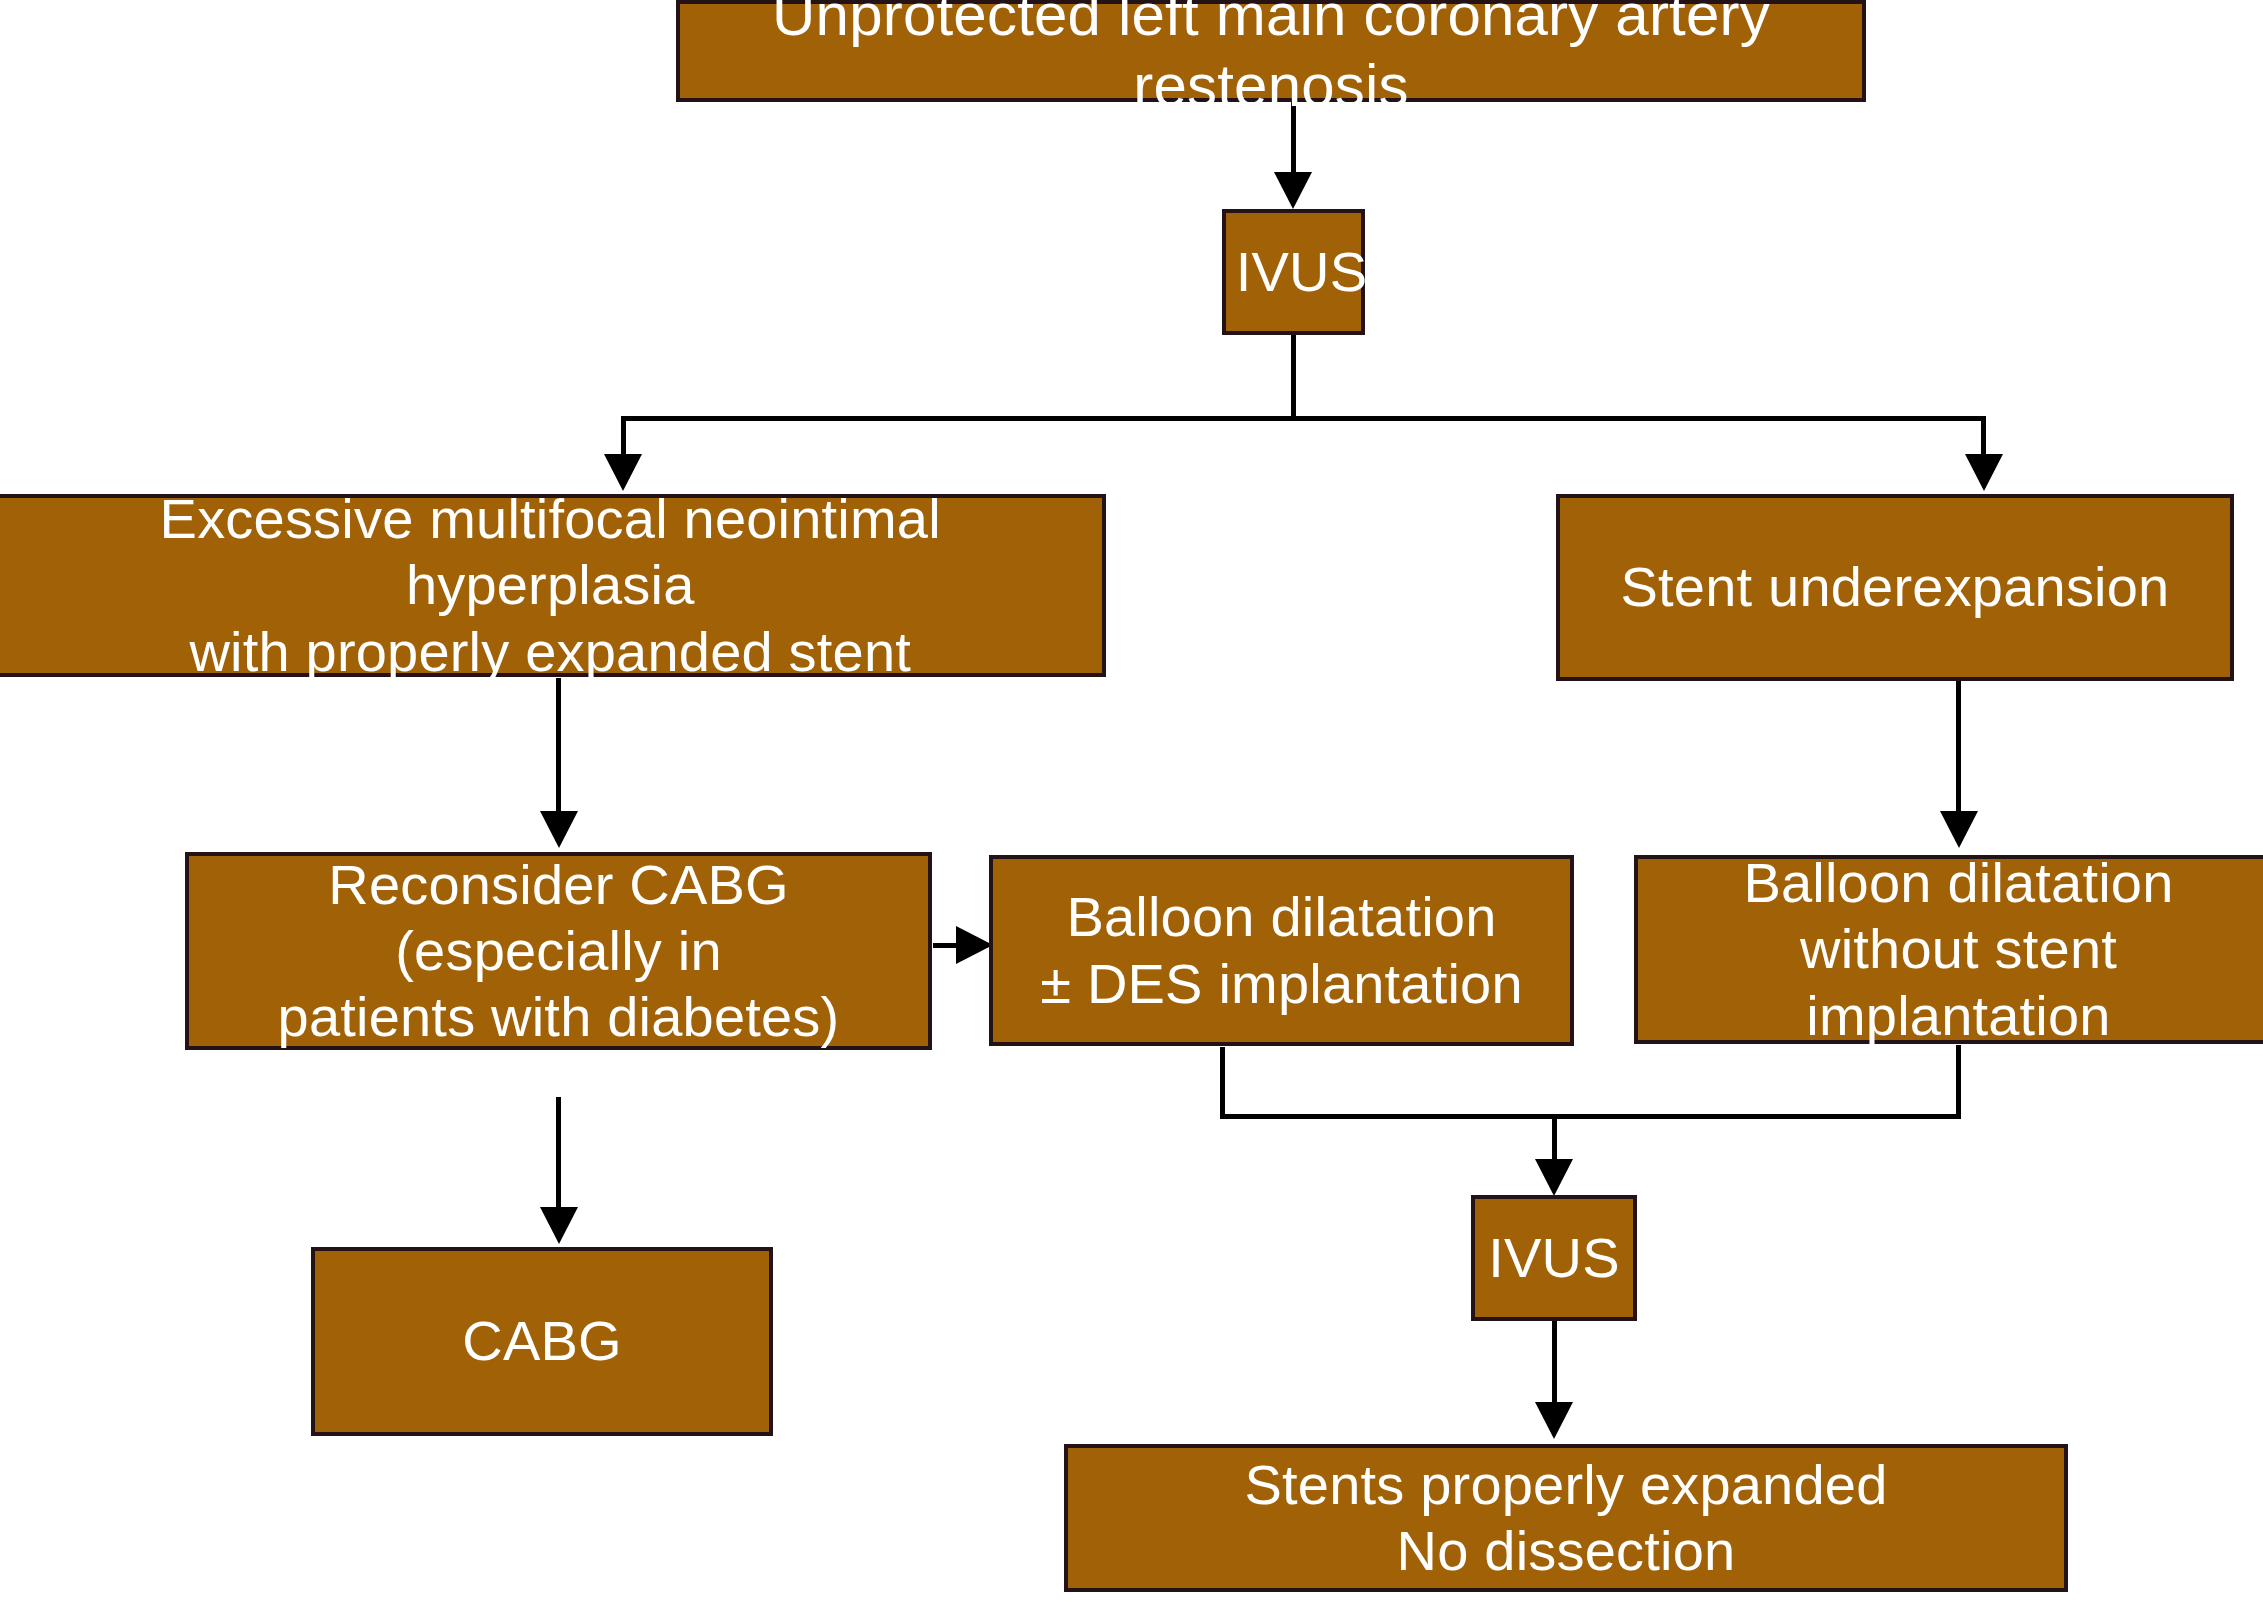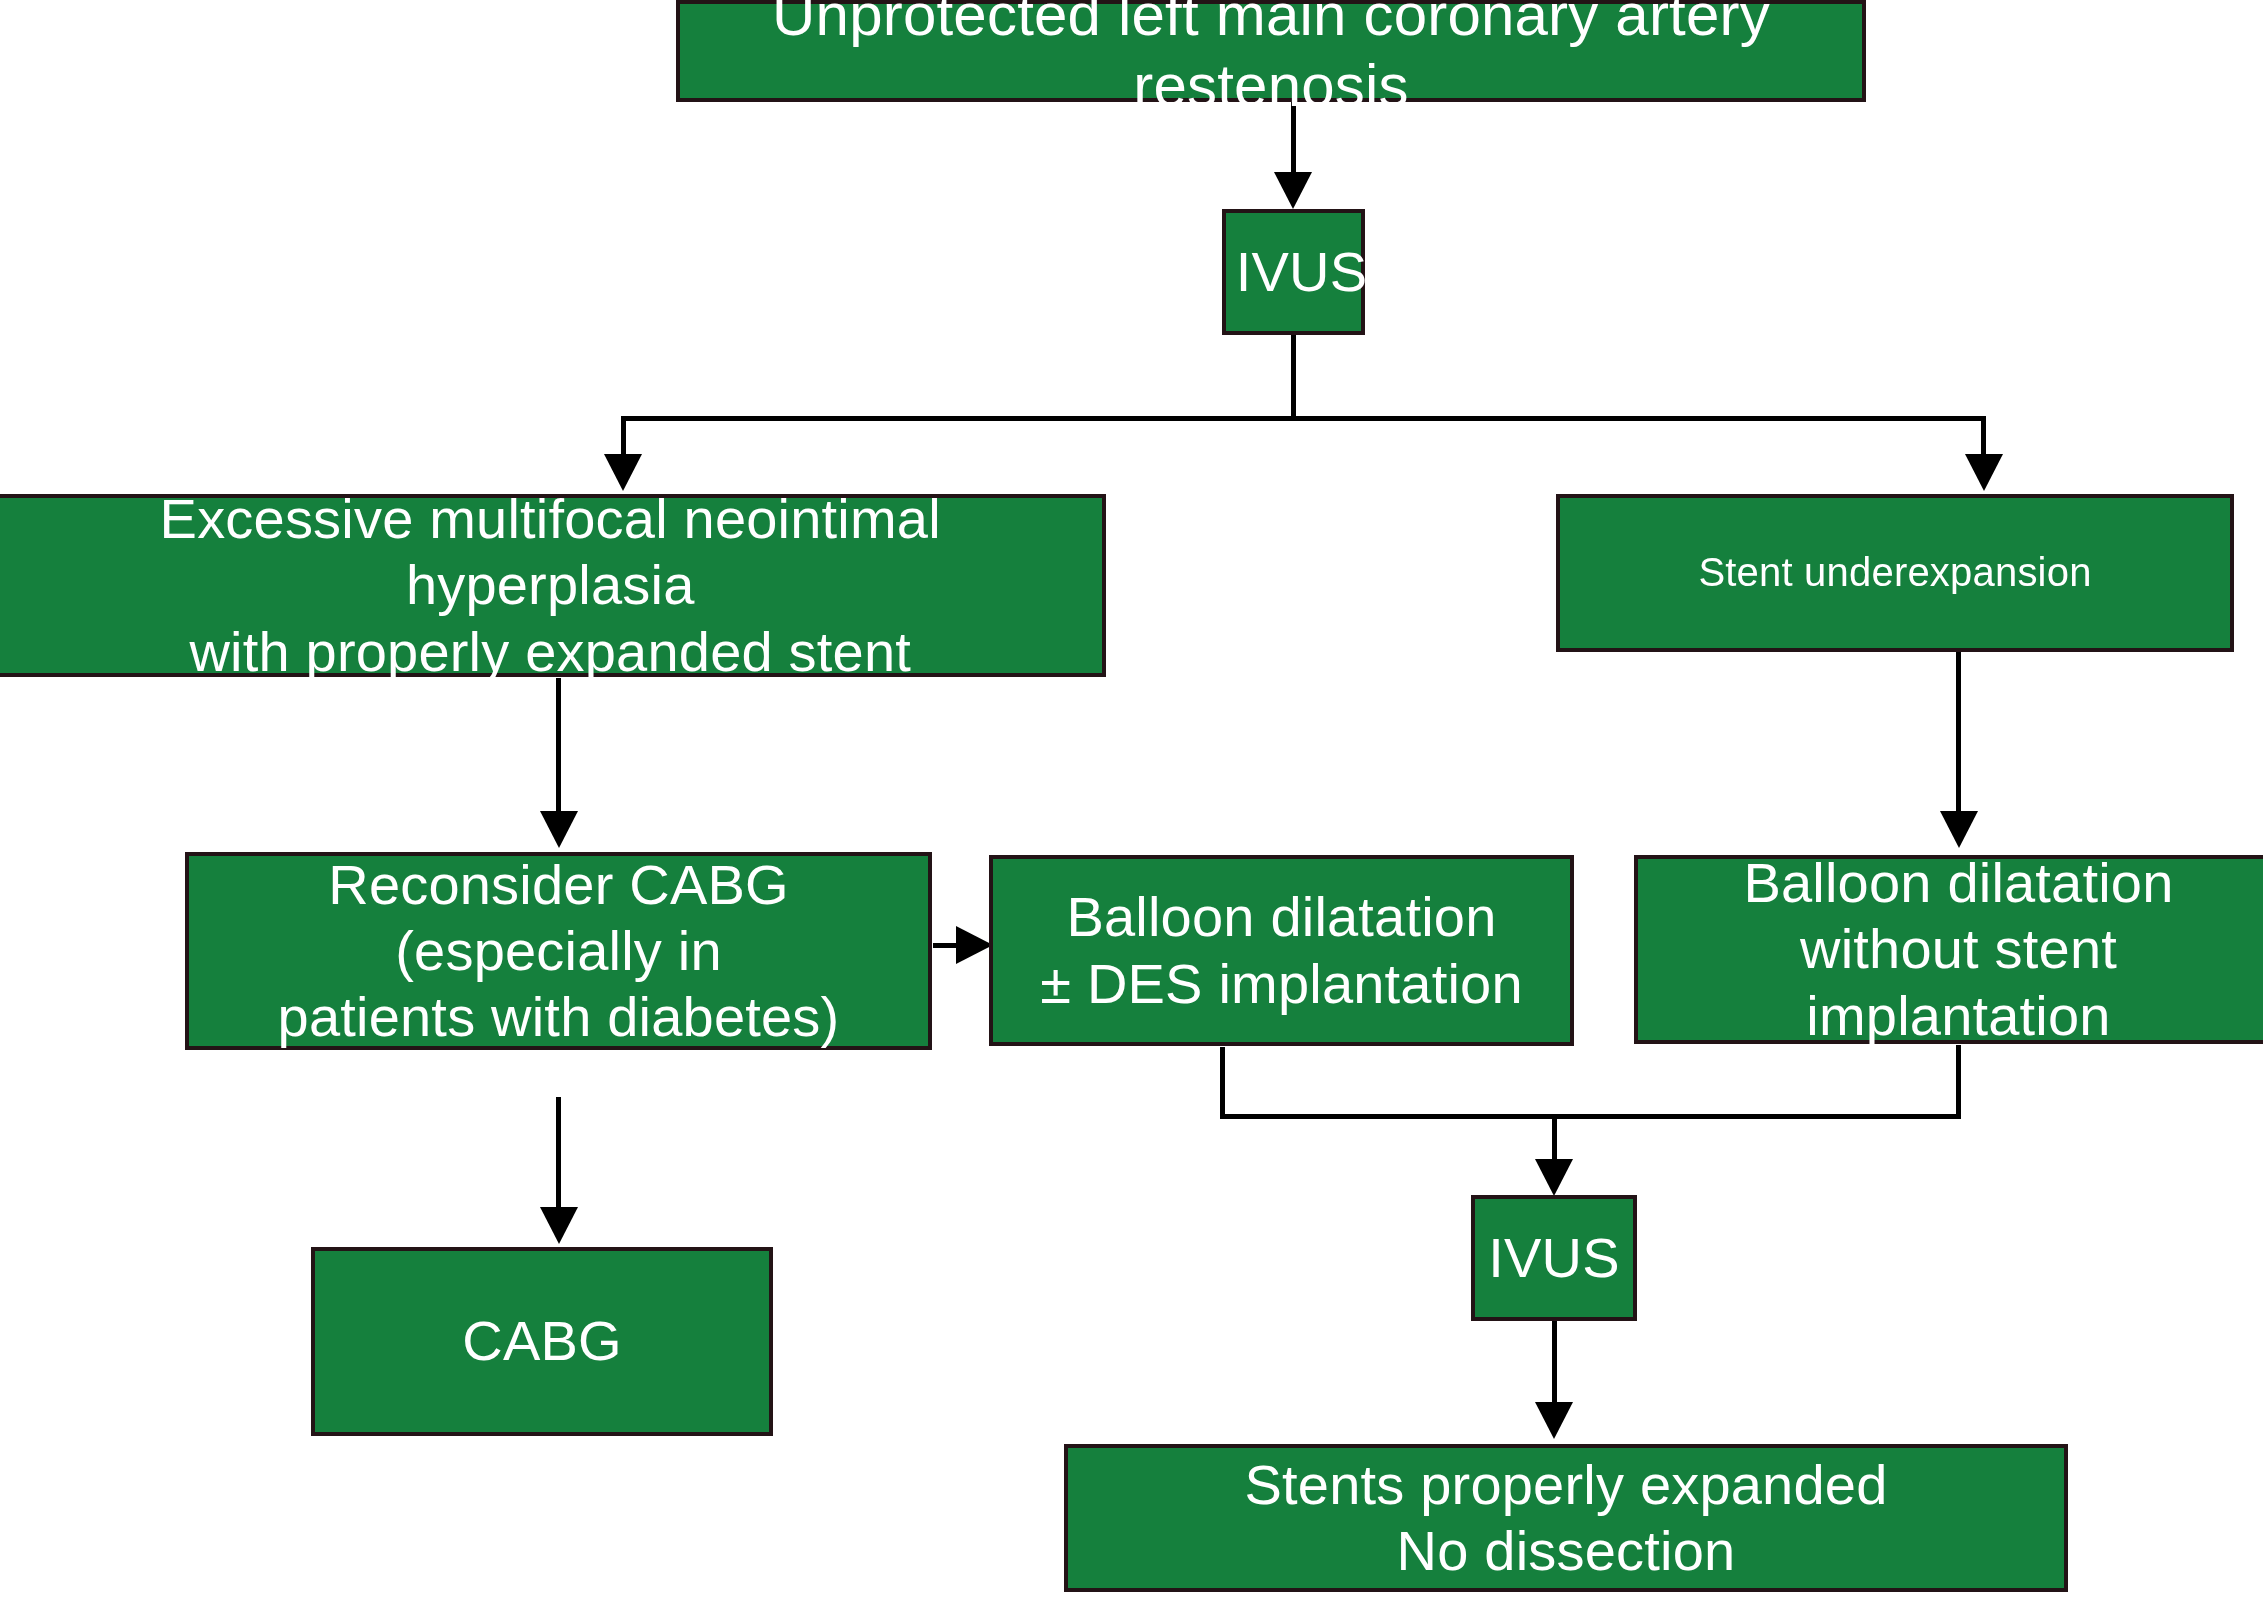--- a/index.html
+++ b/index.html
@@ -10,21 +10,21 @@
   #canvas {
     position: relative;
     width: 2263px;
     height: 1621px;
     background: #ffffff;
     overflow: hidden;
     font-family: "Liberation Sans", sans-serif;
   }
   .node {
     position: absolute;
-    background: #15803d;
+    background: #a16207;
     border: 4.8px solid #231316;
     box-sizing: border-box;
     color: #ffffff;
     display: flex;
     align-items: center;
     justify-content: center;
     text-align: center;
     line-height: 1.18;
     font-weight: 400;
     letter-spacing: 0.2px;
@@ -34,21 +34,21 @@
     display: block;
     width: 100%;
     padding: 0 9.7px;
     box-sizing: border-box;
     white-space: pre-line;
   }
   
   #n-root        { left: 676px;  top: 0px;    width: 1190px; height: 102px; font-size: 60px; }
   #n-ivus1       { left: 1222px; top: 209px;  width: 143px;  height: 126px; font-size: 56px; }
   #n-hyper       { left: -5.8px;   top: 494px;  width: 1112px; height: 183px; font-size: 56px; }
-  #n-underexp    { left: 1556px; top: 494px;  width: 678px;  height: 158px; font-size: 40px; }
+  #n-underexp    { left: 1556px; top: 494px;  width: 678px;  height: 187px; font-size: 56px; }
   #n-recabg      { left: 185px;  top: 852px;  width: 747px;  height: 198px; font-size: 56px; }
   #n-balloondes  { left: 989px; top: 855px;  width: 585px;  height: 191px; font-size: 56px; }
   #n-balloonnost { left: 1634px; top: 855px;  width: 649px;  height: 189px; font-size: 56px; }
   #n-cabg        { left: 311px;  top: 1247px; width: 462px;  height: 189px; font-size: 56px; }
   #n-ivus2       { left: 1471px; top: 1195px; width: 166px;  height: 126px; font-size: 56px; }
   #n-result      { left: 1064px; top: 1444px; width: 1004px; height: 148px; font-size: 56px; }
 
   
   .vline {
     position: absolute;

